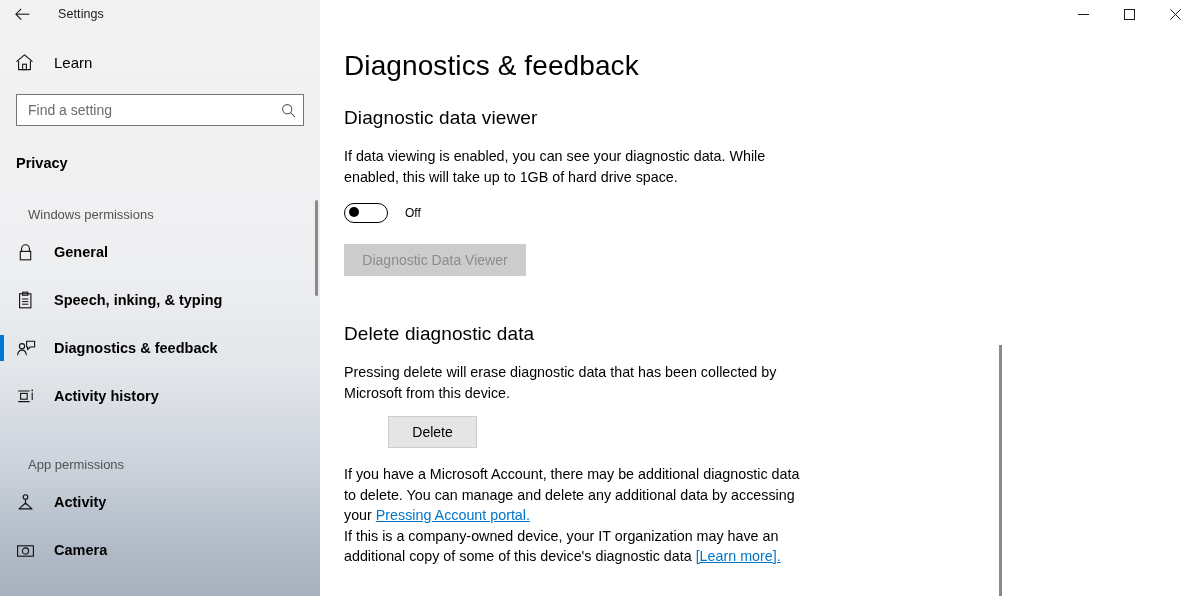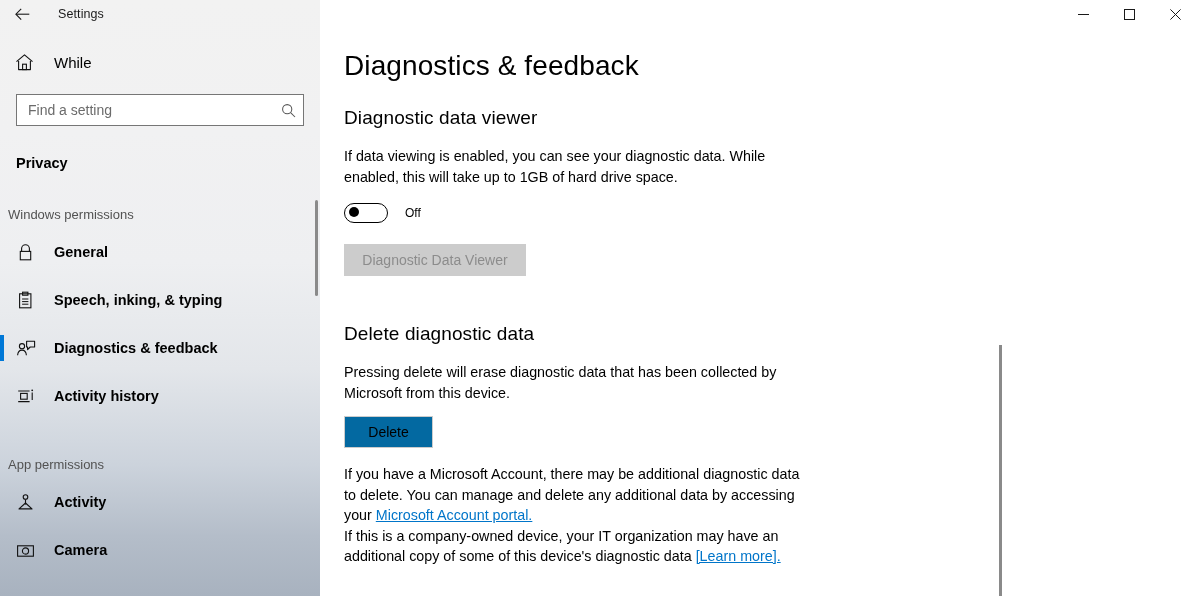--- a/index.html
+++ b/index.html
@@ -151,21 +151,21 @@
     font-size: 14.5px;
     font-weight: bold;
     color: #000;
     padding: 0 0 0 16px;
     margin-top: 29px;
   }
 
   .group-header {
     font-size: 13px;
     color: #525252;
-    padding-left: 8px;
+    padding-left: 28px;
     margin-top: 36px;
     margin-bottom: 6px;
   }
   .group-header.app-perms { margin-top: 37px; }
 
   .nav-item {
     position: relative;
     display: flex;
     align-items: center;
     height: 48px;
@@ -289,23 +289,24 @@
     border: 1px solid transparent;
     padding: 0 12px;
     height: 32px;
     line-height: 30px;
     cursor: default;
     display: inline-block;
     box-sizing: border-box;
     text-align: center;
   }
   .btn.enabled {
-    background: #0369a1;
+    background: #e5e5e5;
     color: #000000;
     border-color: #cccccc;
+    margin-left: 44px;
   }
   .btn.disabled {
     background: #cccccc;
     color: #8c8c8c;
     border-color: #cccccc;
   }
   .btn-ddv {
     margin-top: 21px;
     width: 182px;
     text-align: center;
@@ -383,21 +384,21 @@
     <div class="sidebar-inner">
 
       <div class="home-row">
         <span class="ico">
           <svg width="19" height="19" viewBox="0 0 19 19">
             <path d="M1.5 8.6 L9.5 1.8 L17.5 8.6" fill="none" stroke="#111" stroke-width="1.1" stroke-linejoin="round"></path>
             <path d="M3.6 8.0 V16.6 H15.4 V8.0" fill="none" stroke="#111" stroke-width="1.1" stroke-linejoin="round"></path>
             <rect x="7.6" y="11.2" width="3.8" height="5.4" fill="none" stroke="#111" stroke-width="1.1"></rect>
           </svg>
         </span>
-        <span class="home-label">While</span>
+        <span class="home-label">Learn</span>
       </div>
 
       <div class="search-wrap">
         <input class="search-input" type="text" value="" placeholder="Find a setting" style="">
         <span class="search-icon-btn">
           <svg width="15" height="15" viewBox="0 0 15 15">
             <circle cx="6.2" cy="6.2" r="4.6" fill="none" stroke="#555" stroke-width="1.05"></circle>
             <path d="M9.6 9.6 L14.0 14.0" stroke="#555" stroke-width="1.05"></path>
           </svg>
         </span>
@@ -503,21 +504,21 @@
 
     <div class="btn disabled btn-ddv">Diagnostic Data Viewer</div>
 
     
     <h2 class="section-title delete-head">Delete diagnostic data</h2>
     <p class="body-text">Pressing delete will erase diagnostic data that has been collected by Microsoft from this device.</p>
 
     <div class="btn enabled btn-delete">Delete</div>
 
     <p class="body-text" style="max-width:460px;padding-top:16px;">
-      <span>If you have a Microsoft Account, there may be additional diagnostic data to delete. You can manage and delete any additional data by accessing your </span><a class="link">Microsoft Account portal.</a><br>
+      <span>If you have a Microsoft Account, there may be additional diagnostic data to delete. You can manage and delete any additional data by accessing your </span><a class="link">Pressing Account portal.</a><br>
       <span>If this is a company-owned device, your IT organization may have an additional copy of some of this device's diagnostic data </span><a class="link">[Learn more].</a>
     </p>
 
     <div class="content-scroll-track">
       <div class="content-scroll-thumb"></div>
     </div>
   </div>
 
 </div>
 

